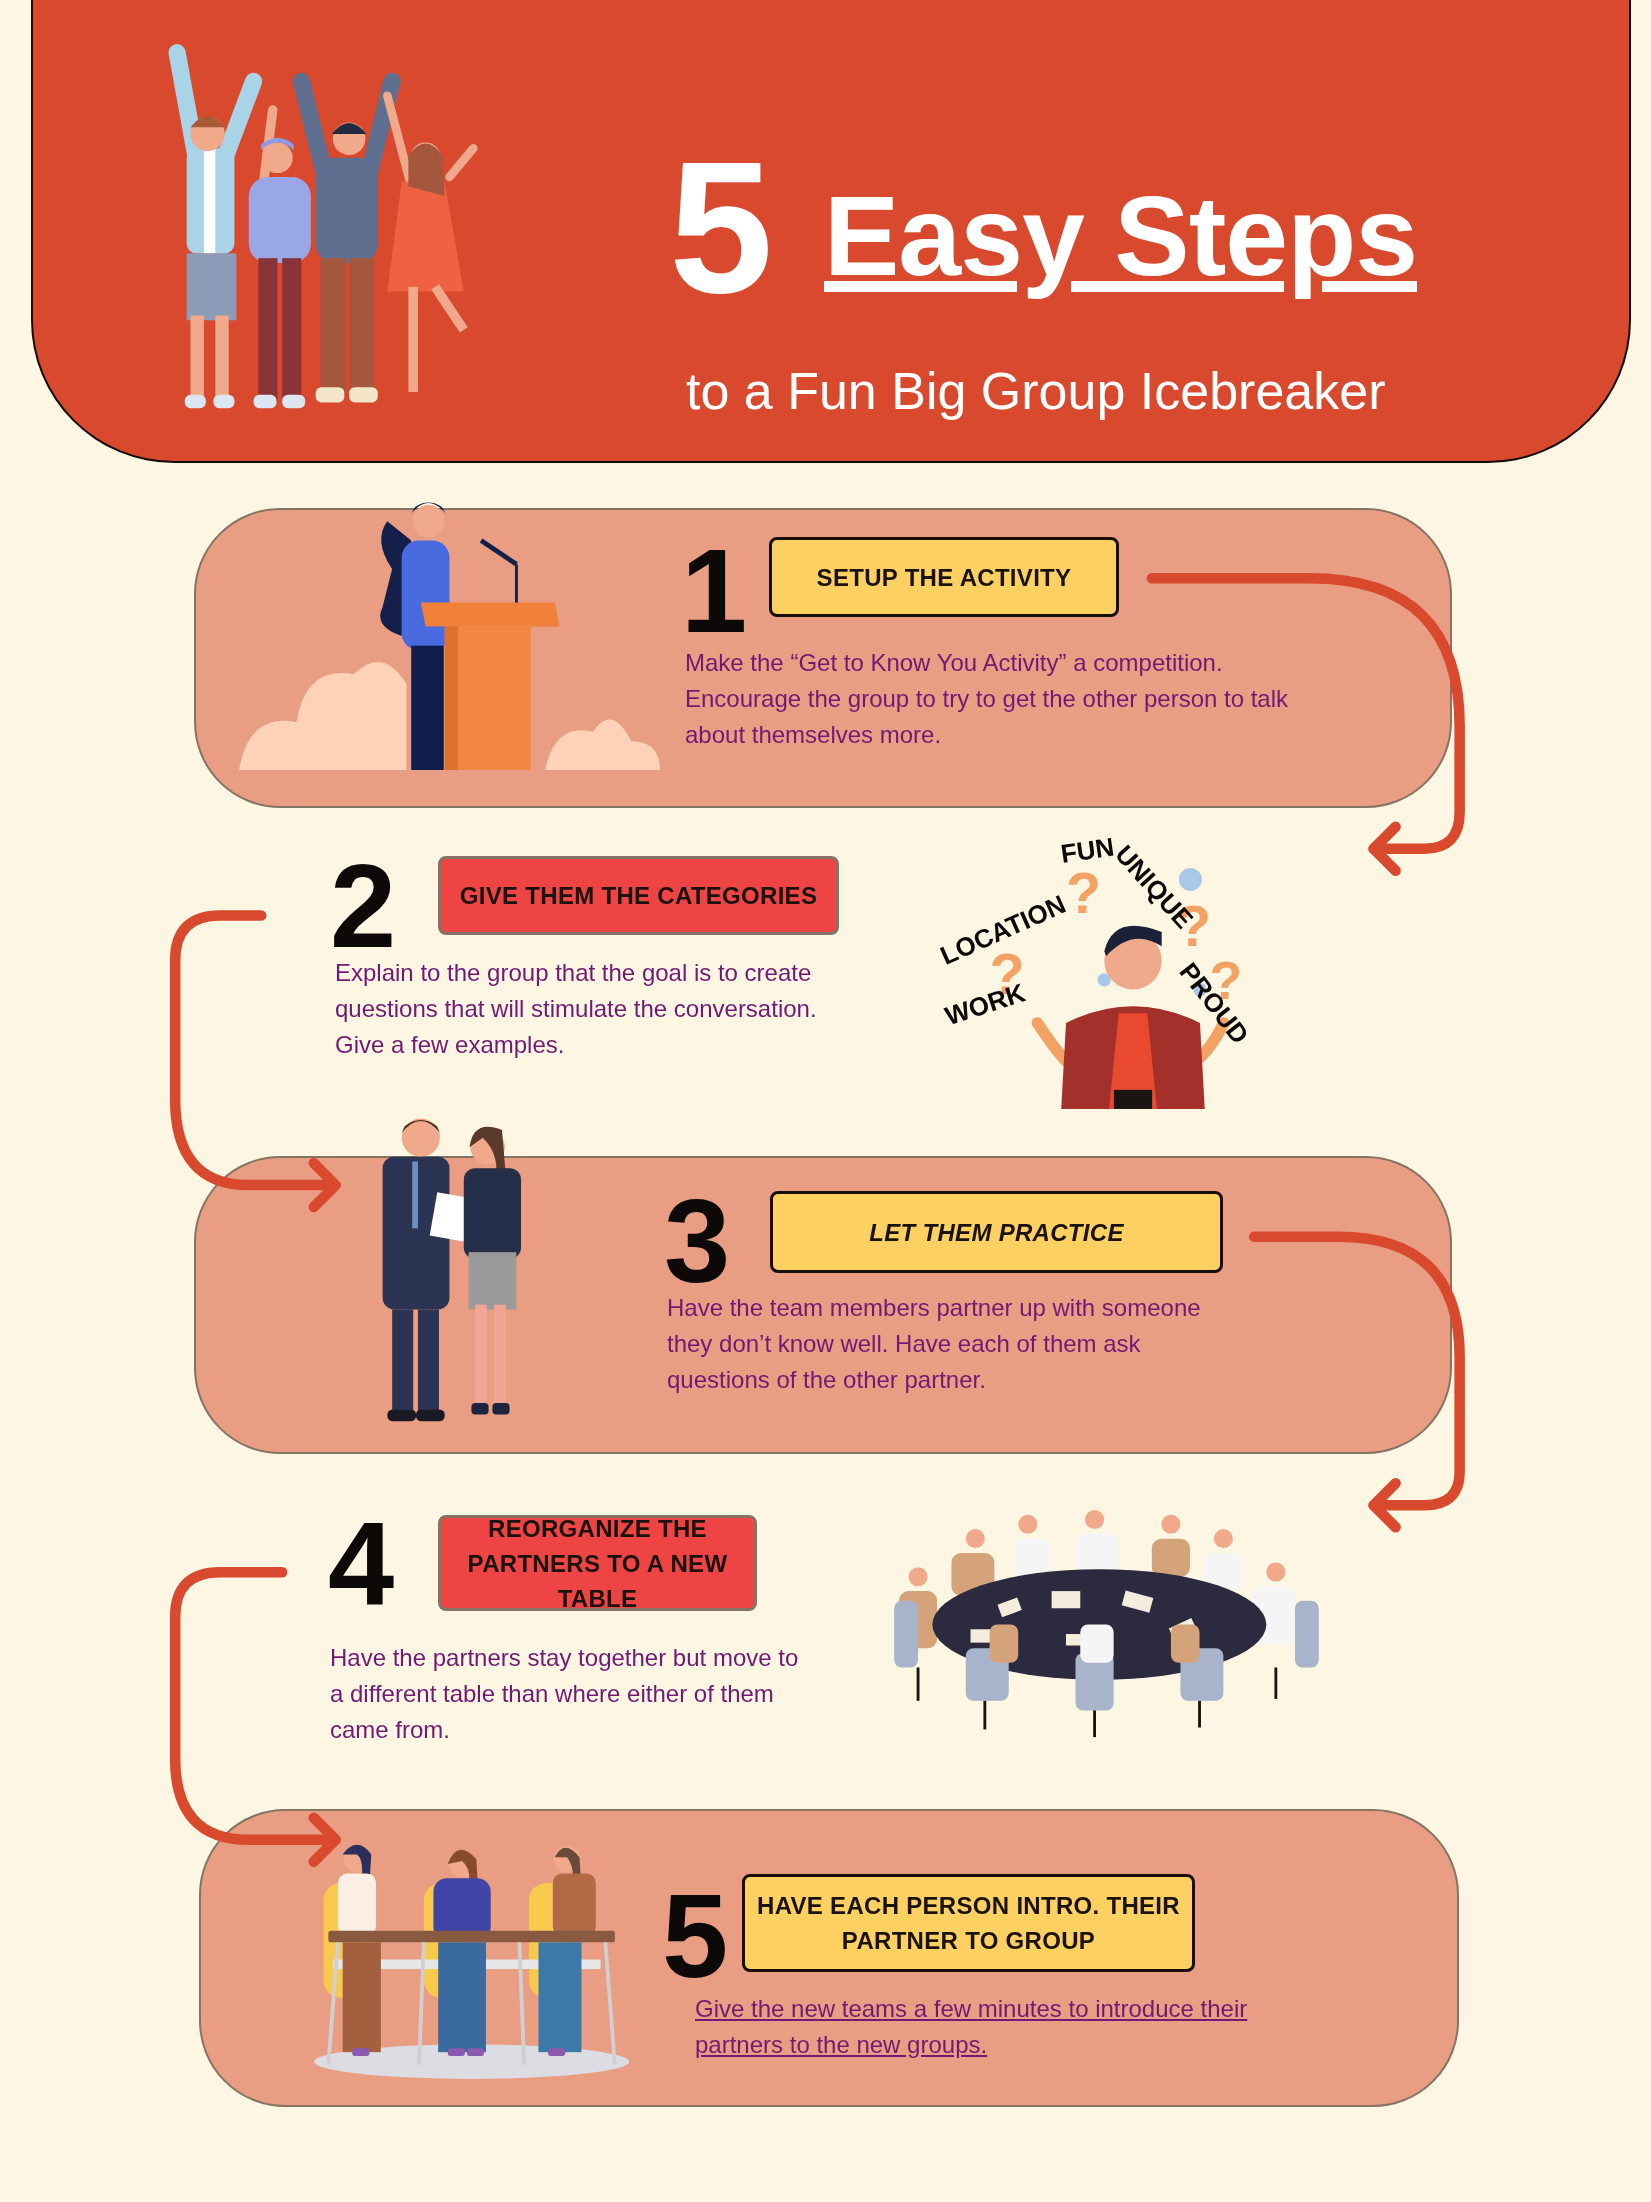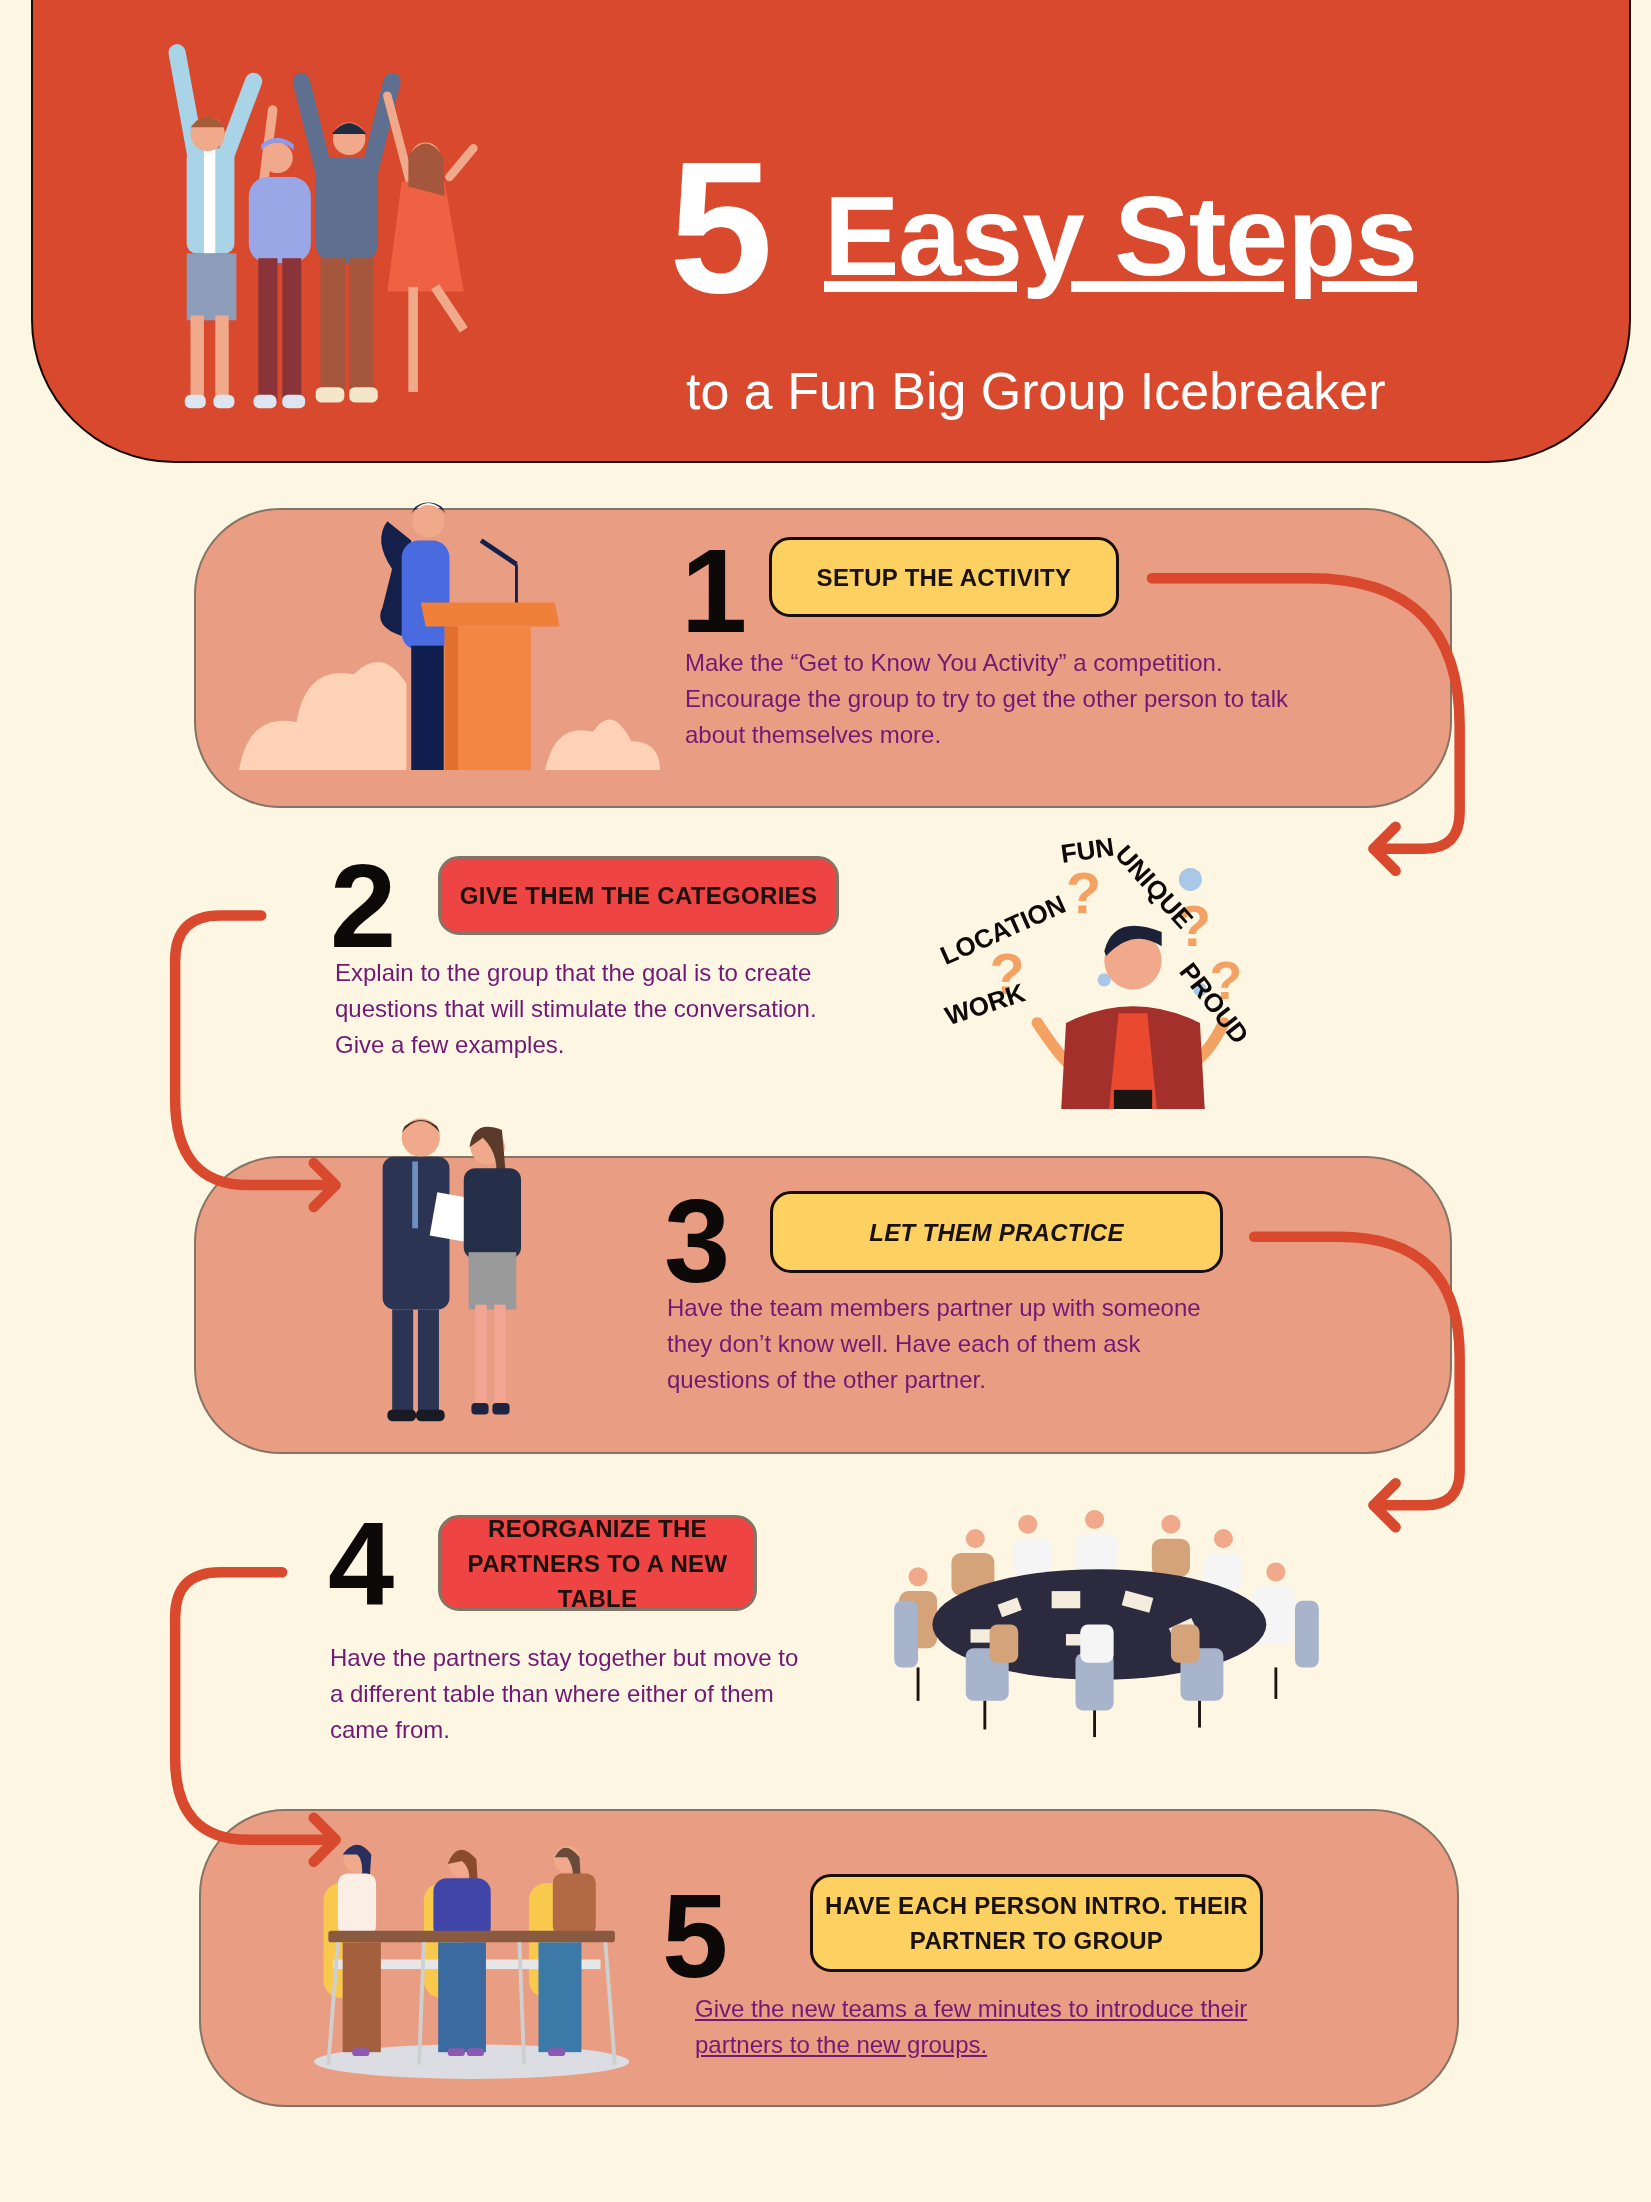--- a/index.html
+++ b/index.html
@@ -6,21 +6,21 @@
   body{width:1652px;height:2202px;background:#fdf6e3;position:relative;overflow:hidden;font-family:"Liberation Sans","DejaVu Sans",sans-serif;color:#1a1412;}
   .abs{position:absolute;}
   
   .header{left:31px;top:-38px;width:1600px;height:501px;background:#d9492e;border:2.9px solid #140b08;border-top:none;border-radius:0 0 143px 143px;box-sizing:border-box;}
   .hero-five{left:669px;top:134px;font-size:187px;font-weight:700;color:#fff;line-height:1;letter-spacing:-3.8px;}
   .hero-title{left:824px;top:180px;font-size:113px;font-weight:700;color:#fff;line-height:1;letter-spacing:-1px;white-space:nowrap;text-decoration:underline;}
   .hero-sub{left:686px;top:317px;font-size:52px;color:#fff;line-height:1;white-space:nowrap;margin-top:48px;}
   
   .card{background:#e99d82;border:2.9px solid #857465;border-radius:86px;box-sizing:border-box;}
   .num{font-size:119px;font-weight:700;line-height:1;color:#0c0908;}
-  .badge{border:3.8px solid #170e0a;border-radius:21px;box-sizing:border-box;display:flex;align-items:center;justify-content:center;text-align:center;font-weight:700;font-size:24px;letter-spacing:0.3px;line-height:35px;color:#1a120e;padding:0 9.6px;}
+  .badge{border:3.8px solid #170e0a;border-radius:8px;box-sizing:border-box;display:flex;align-items:center;justify-content:center;text-align:center;font-weight:700;font-size:24px;letter-spacing:0.3px;line-height:35px;color:#1a120e;padding:0 9.6px;}
   .badge.yellow{background:#fdd062;}
   .badge.salmon{background:#ef4444;border:3.8px solid #857465;}
   .body{font-size:24px;line-height:36px;color:#701a75;}
   
   .word{font-weight:900;font-size:26px;color:#0c0908;white-space:nowrap;transform-origin:left center;}
   svg{display:block;}
 </style>
 </head>
 <body>
 
@@ -239,21 +239,21 @@
     </g>
     <g fill="#8a5ab0">
       <rect x="40" y="218" width="18" height="8" rx="3"></rect>
         <rect x="140" y="218" width="18" height="8" rx="3"></rect>
       <rect x="160" y="218" width="18" height="8" rx="3"></rect>
         <rect x="245" y="218" width="18" height="8" rx="3"></rect>
     </g>
   </svg>
 </div>
 <div class="abs num" style="left:662px;top:1876px;">5</div>
-<div class="abs badge yellow" style="left:810px;top:1874px;width:453px;height:98px;">HAVE EACH PERSON INTRO. THEIR PARTNER TO GROUP</div>
+<div class="abs badge yellow" style="left:742px;top:1874px;width:453px;height:98px;">HAVE EACH PERSON INTRO. THEIR PARTNER TO GROUP</div>
 <div class="abs body" style="left:695px;top:1991px;width:612px;text-decoration:underline;">Give the new teams a few minutes to introduce their partners to the new groups.</div>
 
 <svg class="abs" style="left:0;top:0;" width="1652" height="2202" viewBox="0 0 1728 2304">
   <g fill="none" stroke="#d9492e" stroke-width="11" stroke-linecap="round" stroke-linejoin="round">
 
     <path d="M1205 605 L1370 605 Q1527 605 1527 760 L1527 850 Q1527 888 1490 888 L1437 888"></path>
     <path d="M1460 865 L1437 888 L1460 911"></path>
 
     <path d="M273 958 L230 958 Q183 958 183 1005 L183 1150 Q183 1240 260 1240 L350 1240"></path>
     <path d="M328 1217 L351 1240 L328 1263"></path>

